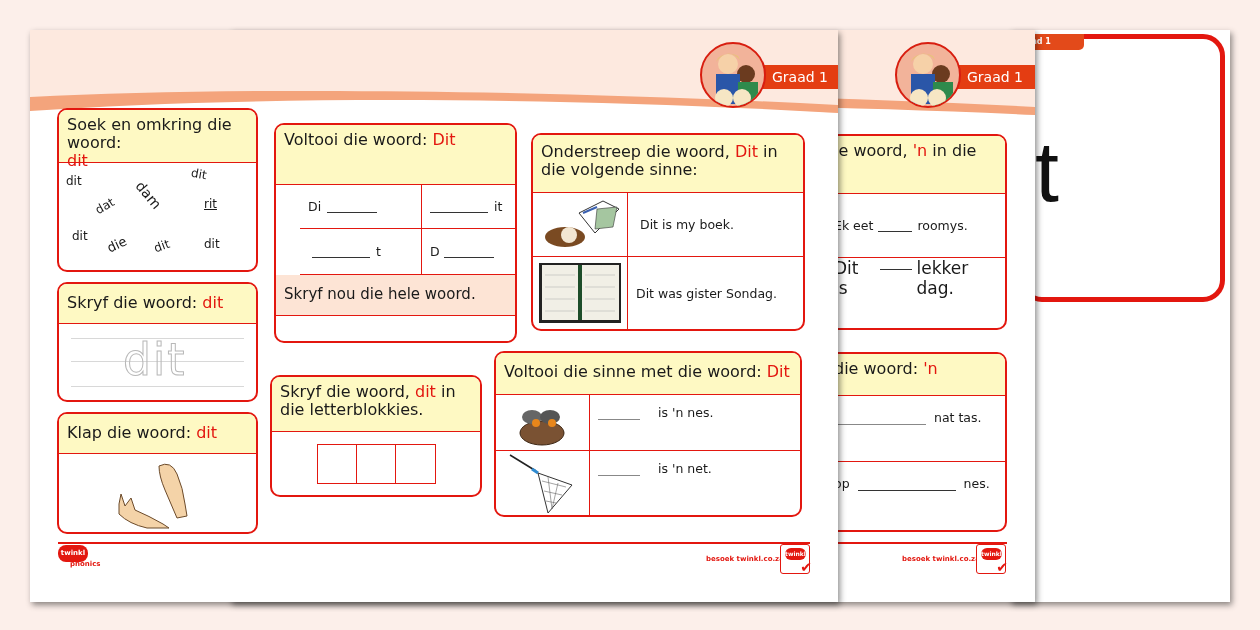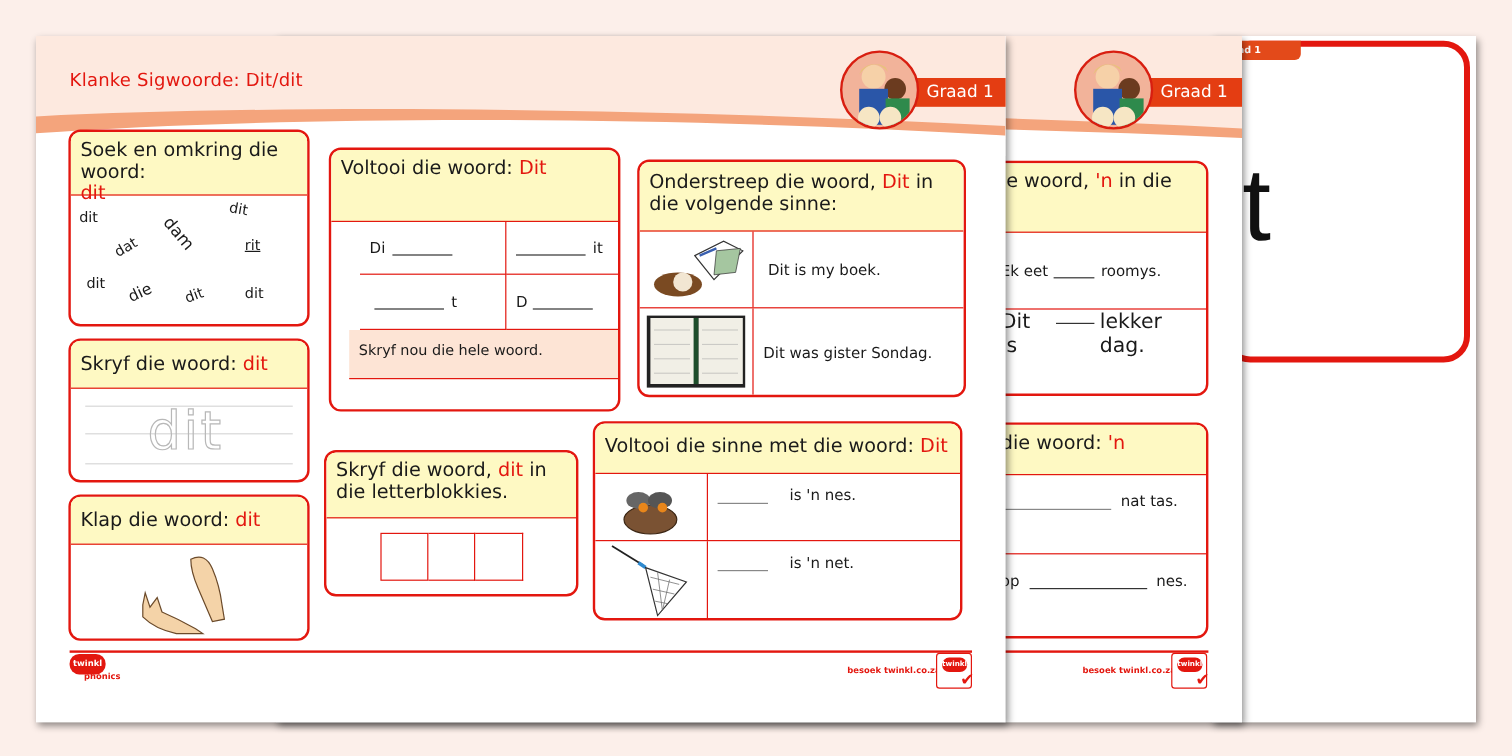--- a/index.html
+++ b/index.html
@@ -157,21 +157,20 @@
     <div class="tick">✔</div>
   </div>
 </div>
 
 <div class="page" id="page1">
   <div class="header-band"></div>
   <svg class="header-swoosh" viewBox="0 0 808 45" preserveAspectRatio="none">
     <path d="M0 22 C200 6 500 6 808 28 L808 45 L0 45 Z" fill="#fff"></path>
     <path d="M0 12 C200 2 500 4 808 20 L808 28 C500 10 200 12 0 26 Z" fill="#f4a47c"></path>
   </svg>
-  <div class="sheet-title">Klanke Sigwoorde: Dit/dit</div>
   <div class="grade-badge" style="left:670px;">
     <div class="grade-bar">Graad 1</div>
     <div class="grade-circle">
       <svg width="66" height="66" viewBox="0 0 66 66">
         <circle cx="26" cy="20" r="10" fill="#f6d1a8"></circle>
         <path d="M14 18 Q26 2 38 16 L36 12 Q26 6 16 14 Z" fill="#e7c47a"></path>
         <circle cx="44" cy="30" r="9" fill="#6b3b1f"></circle>
         <rect x="14" y="30" width="24" height="30" fill="#2a56a8"></rect>
         <rect x="36" y="38" width="20" height="24" fill="#2e8a4c"></rect>
         <circle cx="22" cy="54" r="9" fill="#f6e6c4"></circle>
@@ -240,21 +239,21 @@
       </div>
       <div class="cell">
         <span class="blank" style="width:58px; margin:0 6px 0 4px;"></span>
         <span>t</span>
       </div>
       <div class="cell" style="border-right:none;">
         <span>D</span>
         <span class="blank" style="width:50px; margin-left:4px;"></span>
       </div>
     </div>
-    <div style="background:#fde4d5; height:41px; border-bottom:1.5px solid #e3170f; font-size:12px; padding:10px 8px;margin-left:15px;">Skryf nou die hele woord.</div>
+    <div style="background:#fde4d5; height:41px; border-bottom:1.5px solid #e3170f; font-size:15px; padding:10px 8px;">Skryf nou die hele woord.</div>
     <div style="position:relative; height:40px;">
       <div style="position:absolute; left:10px; right:10px; top:25px; border-top:1.5px solid #888;"></div>
     </div>
   </div>
 
   <div class="box" style="left:240px; top:345px; width:212px; height:122px;">
     <div class="box-head" style="height:55px;">
       <span>Skryf die woord,</span>
       <span class="red">dit</span>
       <span>in die letterblokkies.</span>

